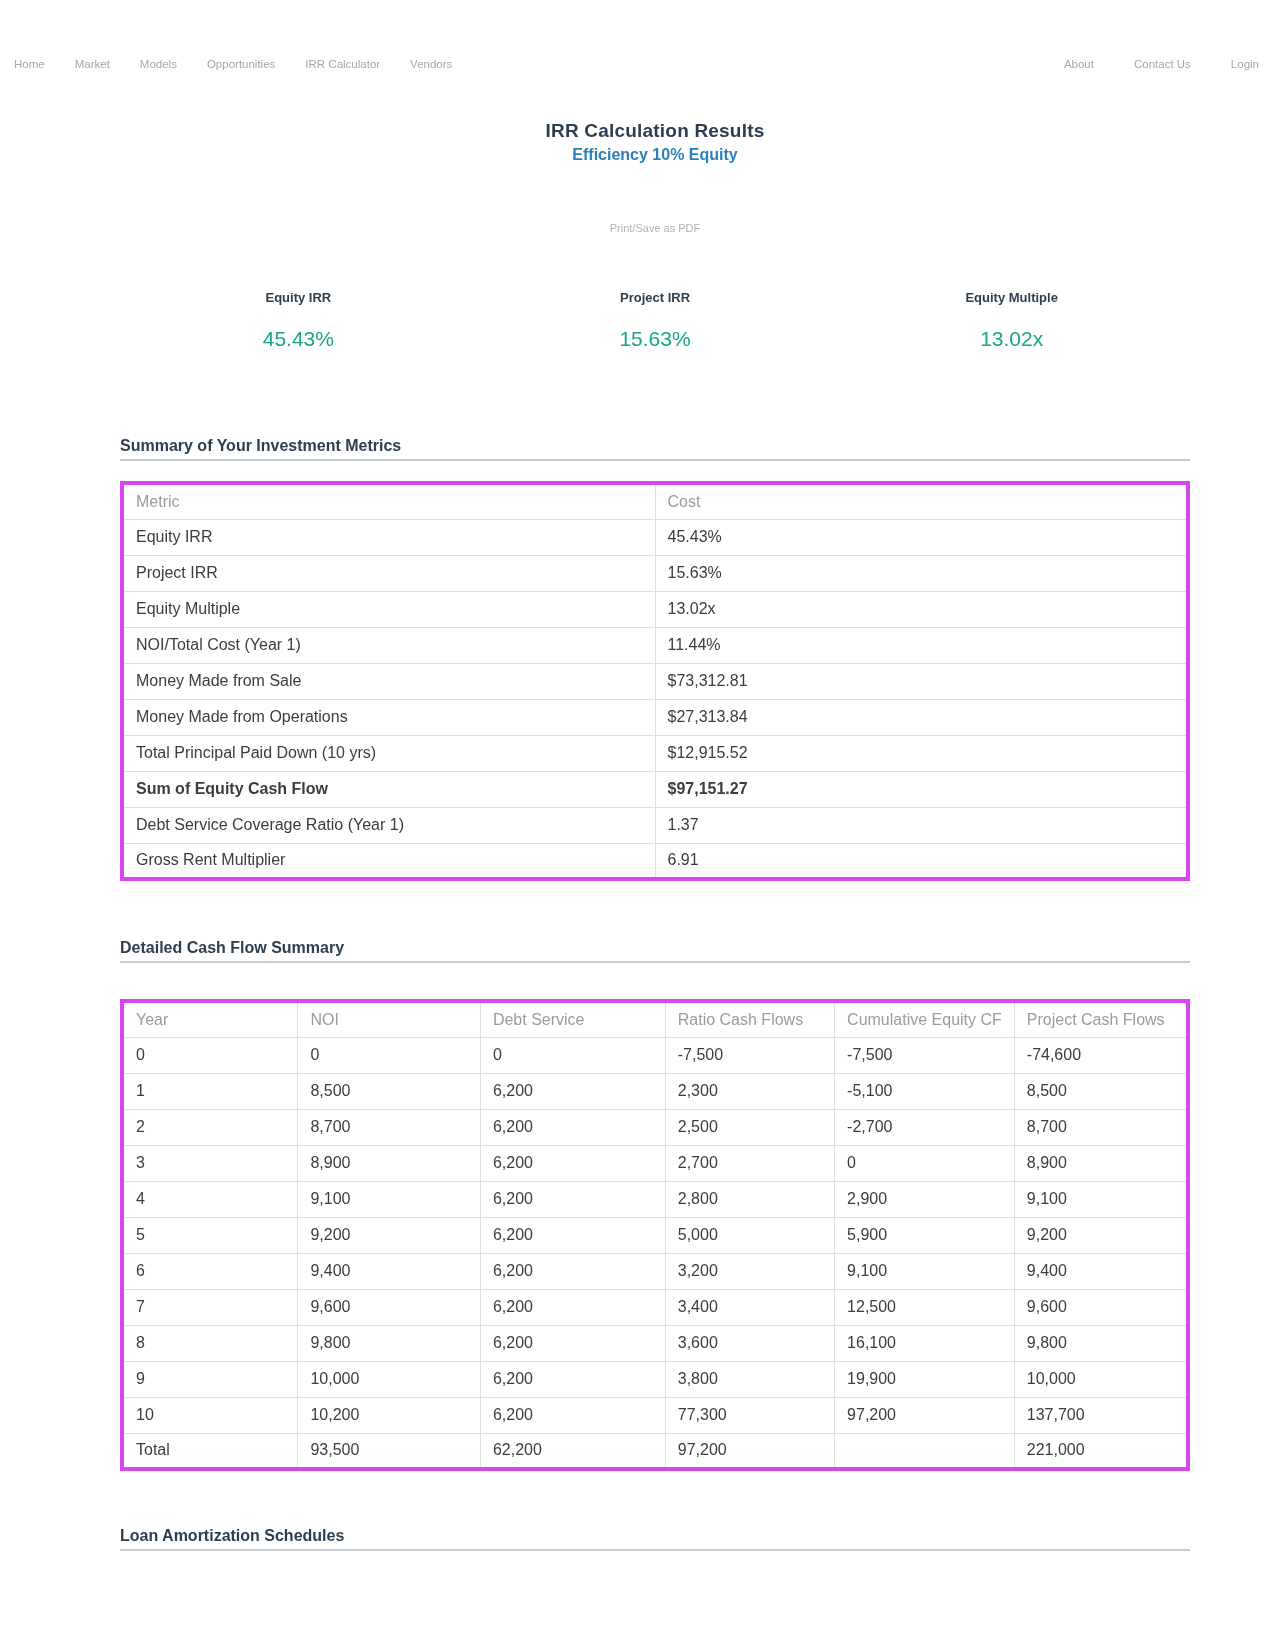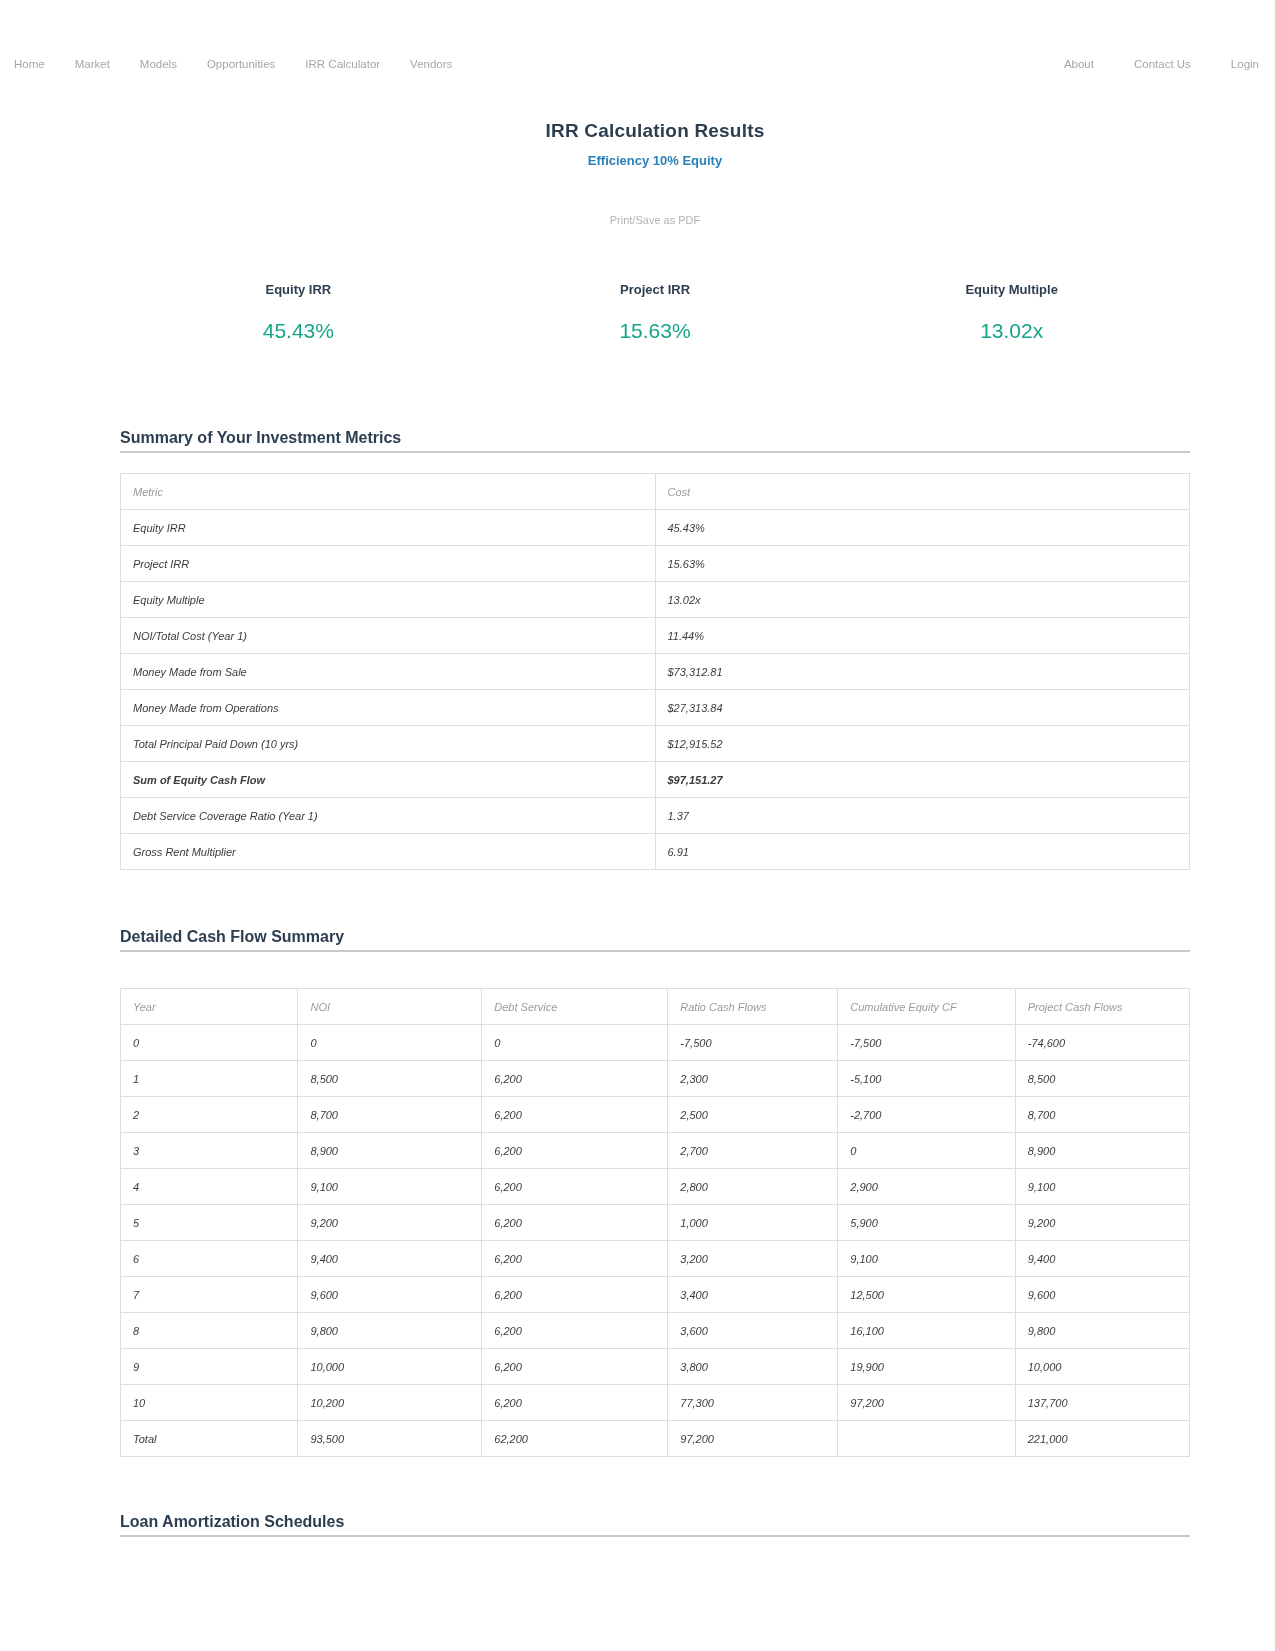--- a/index.html
+++ b/index.html
@@ -42,28 +42,28 @@
 
   
   .results-header { text-align: center; margin-top: 40px; }
   .page-title {
     font-size: 19px;
     font-weight: bold;
     color: #2c3e50;
     letter-spacing: 0.2px;
   }
   .page-subtitle {
-    margin-top: 11px;
-    font-size: 13px;
+    margin-top: 4px;
+    font-size: 16px;
     font-weight: bold;
     color: #2980b9;
   }
   .print-link {
     display: inline-block;
-    margin-top: 46px;
+    margin-top: 58px;
     font-size: 11px;
     color: #b3b3b3;
     background: none;
     border: none;
     cursor: pointer;
     font-family: inherit;
     text-align: center;
   }
 
   
@@ -92,23 +92,22 @@
     border-bottom: 2px solid #c6cacd;
   }
   .section-summary { margin-top: 86px; }
   .section-cashflow { margin-top: 58px; }
   .section-loan { margin-top: 56px; }
 
   
   table {
     width: 100%;
     border-collapse: collapse;
-    border: 1px solid #d946ef;
-    font-size: 11px;
-    font-style: italic;
+    border: 4px solid #d946ef;
+    font-size: 16px;
   }
   .summary-table { margin-top: 20px; }
   .cashflow-table { margin-top: 36px; }
   th, td {
     border: 1px solid #dedede;
     height: 36px;
     padding: 0 12px;
     text-align: left;
     vertical-align: middle;
     white-space: nowrap;
@@ -281,21 +280,21 @@
               <td>9,100</td>
               <td>6,200</td>
               <td>2,800</td>
               <td>2,900</td>
               <td>9,100</td>
             </tr>
             <tr>
               <td>5</td>
               <td>9,200</td>
               <td>6,200</td>
-              <td>1,000</td>
+              <td>5,000</td>
               <td>5,900</td>
               <td>9,200</td>
             </tr>
             <tr>
               <td>6</td>
               <td>9,400</td>
               <td>6,200</td>
               <td>3,200</td>
               <td>9,100</td>
               <td>9,400</td>

